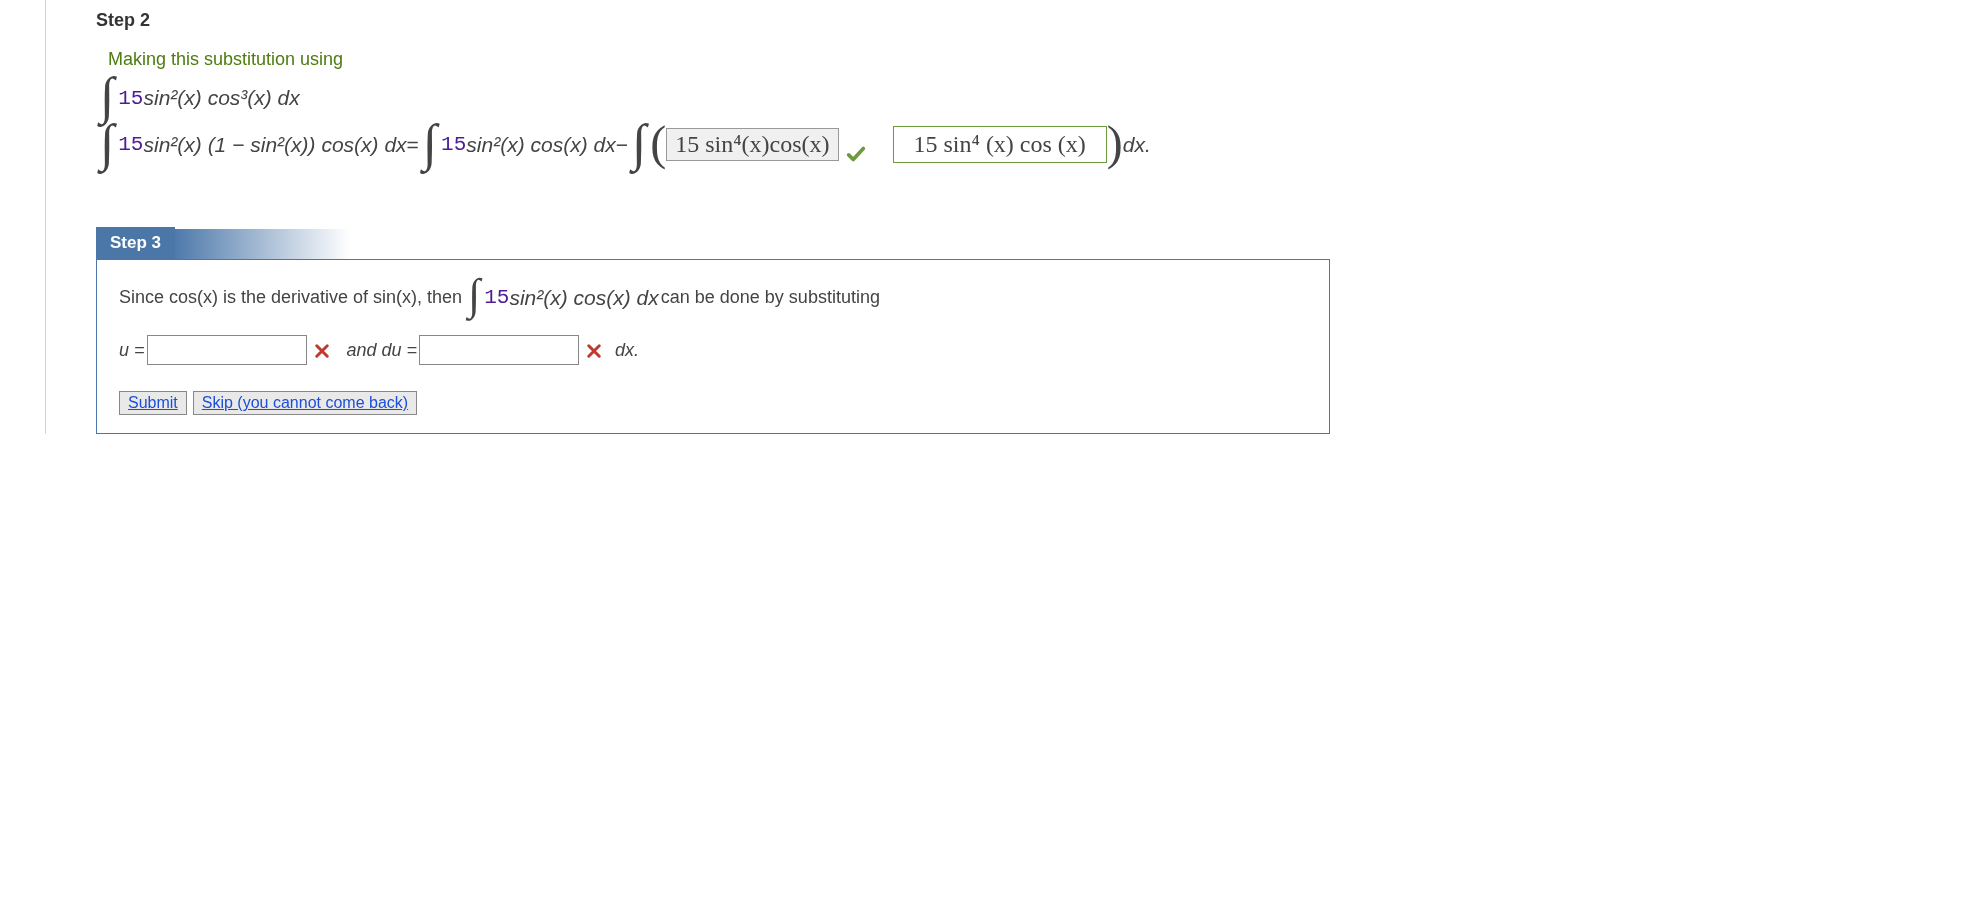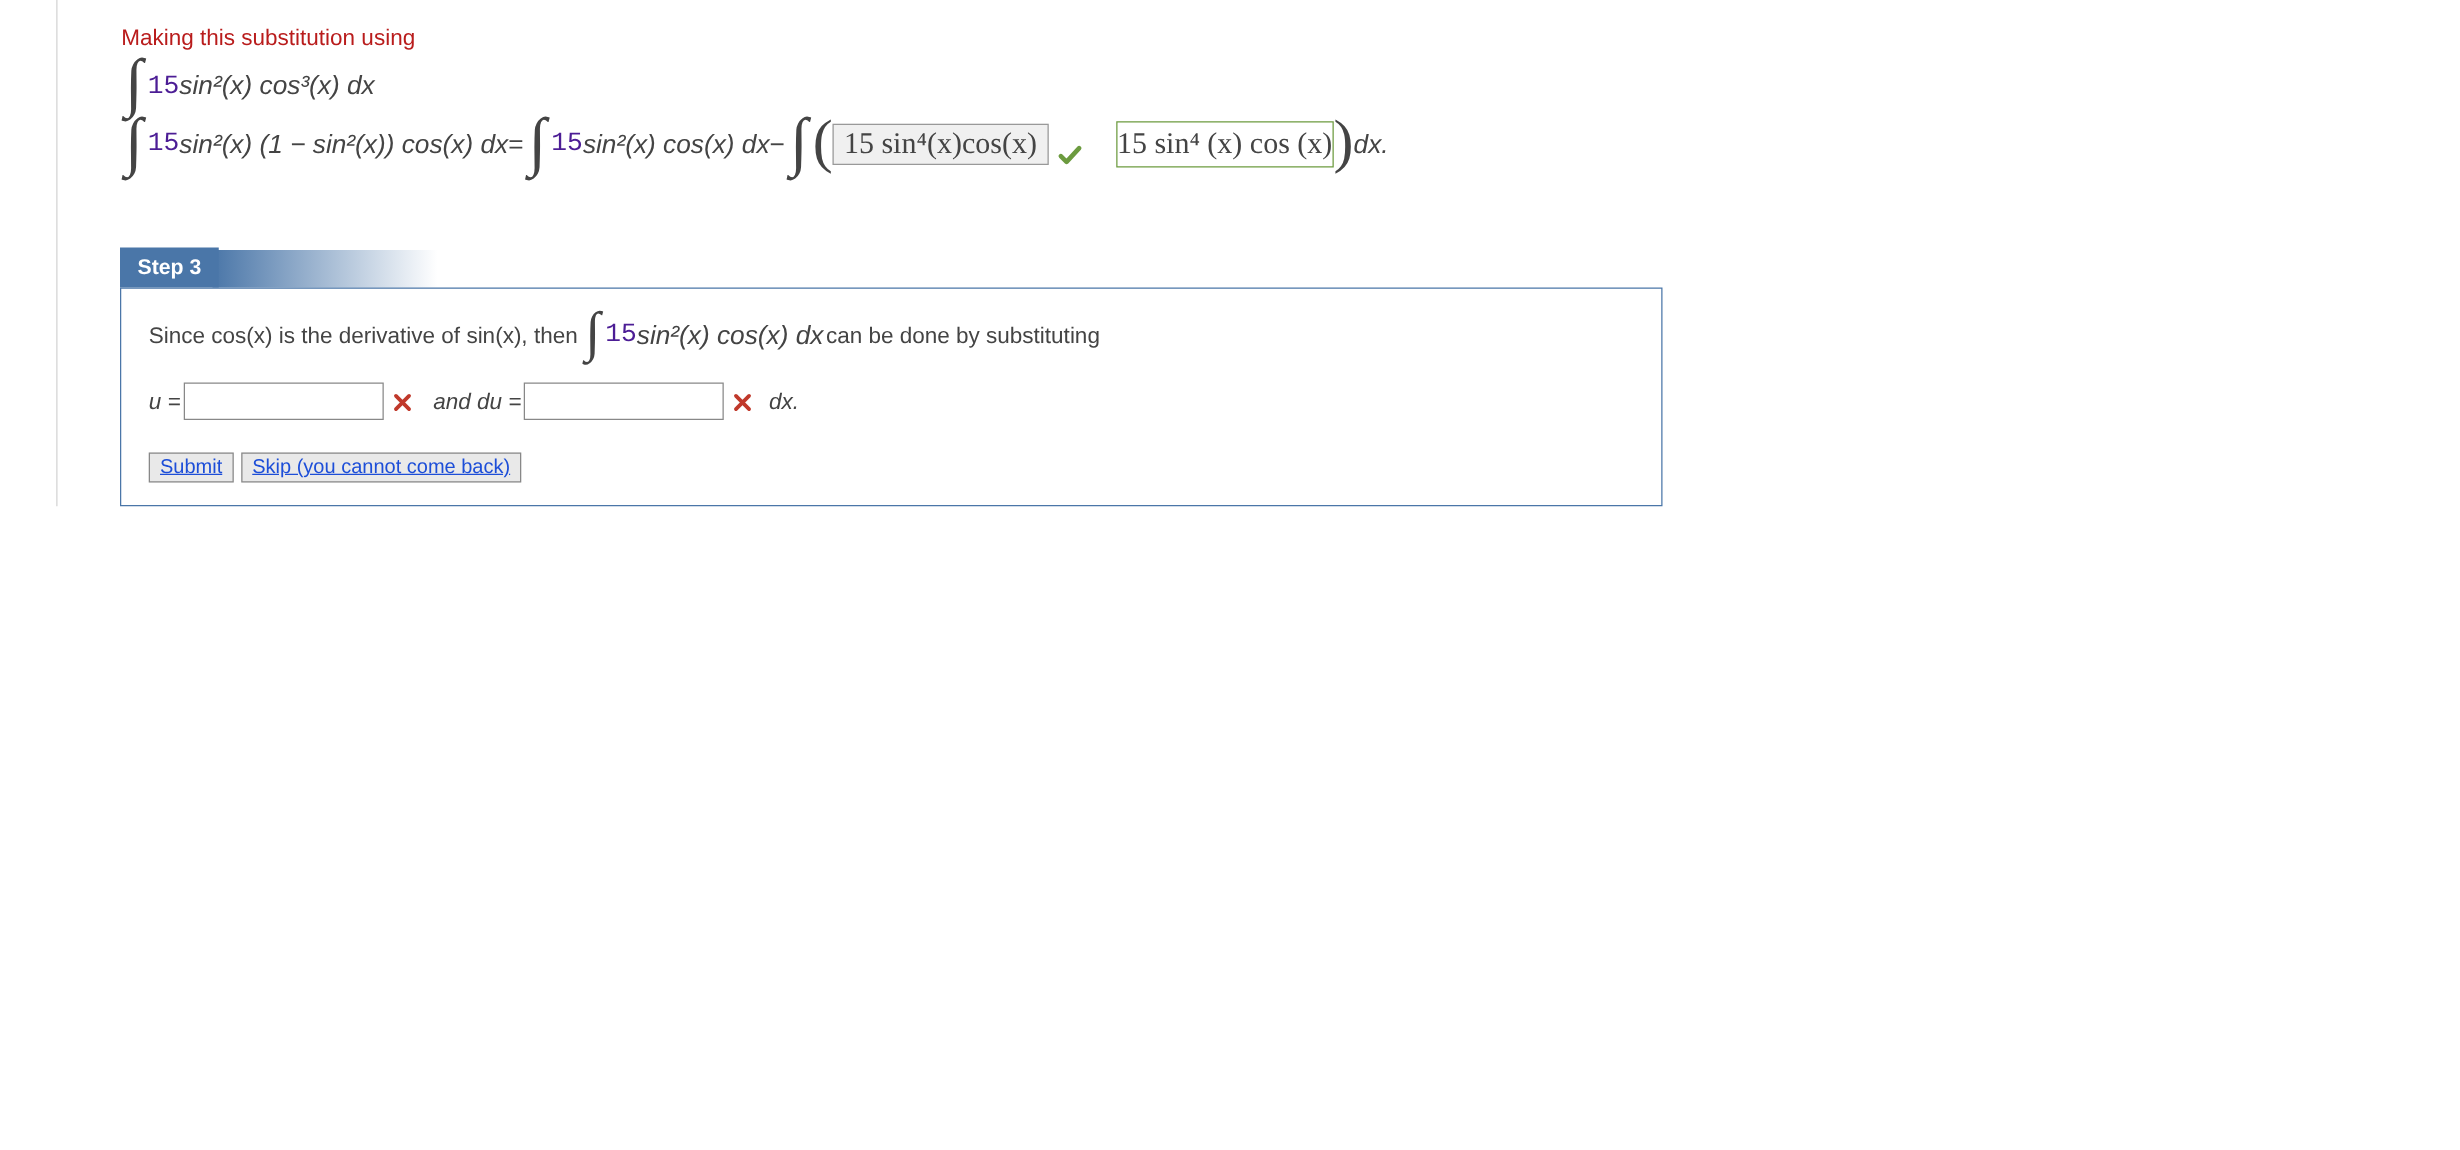--- a/index.html
+++ b/index.html
@@ -15,23 +15,23 @@
     padding: 10px 40px 0 50px;
     position: relative;
   }
   .step-heading {
     font-weight: bold;
     color: #333;
     font-size: 18px;
     margin-bottom: 18px;
   }
   .body-text {
-    color: #b91c1c;
+    color: #4d7c0f;
     font-size: 18px;
-    margin: 10px 1px;
+    margin: 10px 12px;
   }
   .indent {
     margin-left: 90px;
   }
   .math-line {
     font-size: 21px;
     display: flex;
     align-items: center;
     flex-wrap: nowrap;
     margin: 10px 0;
@@ -58,21 +58,21 @@
     display: inline-block;
     border: 1px solid #999;
     background: #f0f0f0;
     padding: 2px 8px;
     font-family: 'Times New Roman', serif;
     font-size: 24px;
   }
   .answer-box-correct {
     display: inline-block;
     border: 1px solid #6c9b3f;
-    padding: 4px 0;
+    padding: 4px 20px;
     font-family: 'Times New Roman', serif;
     font-size: 24px;
     margin-left: 20px;
   }
   .check-icon svg { width: 22px; height: 22px; vertical-align: middle; }
   .cross-icon svg { width: 18px; height: 18px; vertical-align: middle; }
   .cross-icon { color: #c0392b; margin-left: 4px; }
   .check-icon { color: #6c9b3f; margin: 0 6px; position: relative; top: 8px; }
   .step3-wrap { margin-top: 55px; }
   .step3-tab {
@@ -123,20 +123,21 @@
   }
   .btn-row { margin-top: 26px; display: flex; gap: 6px; }
   .mini-integral .integral-sign { font-size: 44px; }
 </style>
 </head>
 <body>
 
 <div class="page">
 
   <div>
+    <div class="step-heading">Step 2</div>
 
     <div class="body-text">Making this substitution using</div>
 
     <div class="math-line indent">
       <span class="integral-sign">∫</span>
       <span class="coef">15</span>
       <span class="ital"> sin²(x) cos³(x) dx</span>
     </div>
 
 

